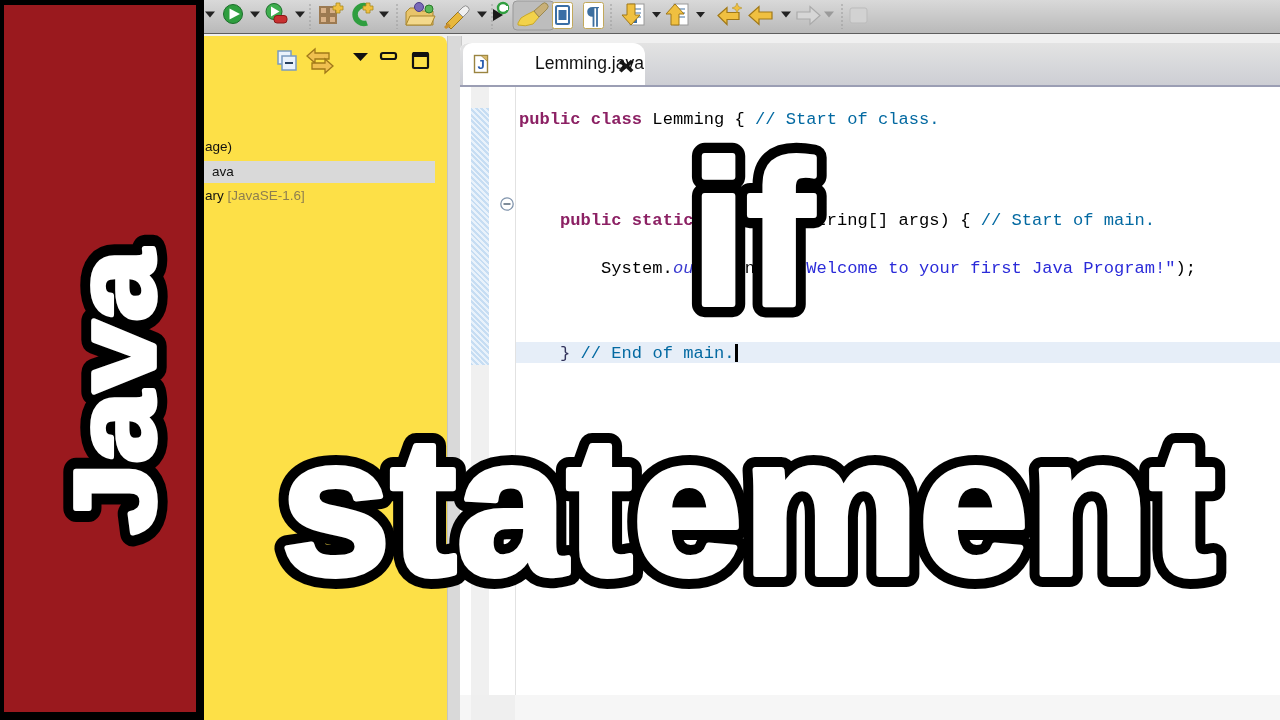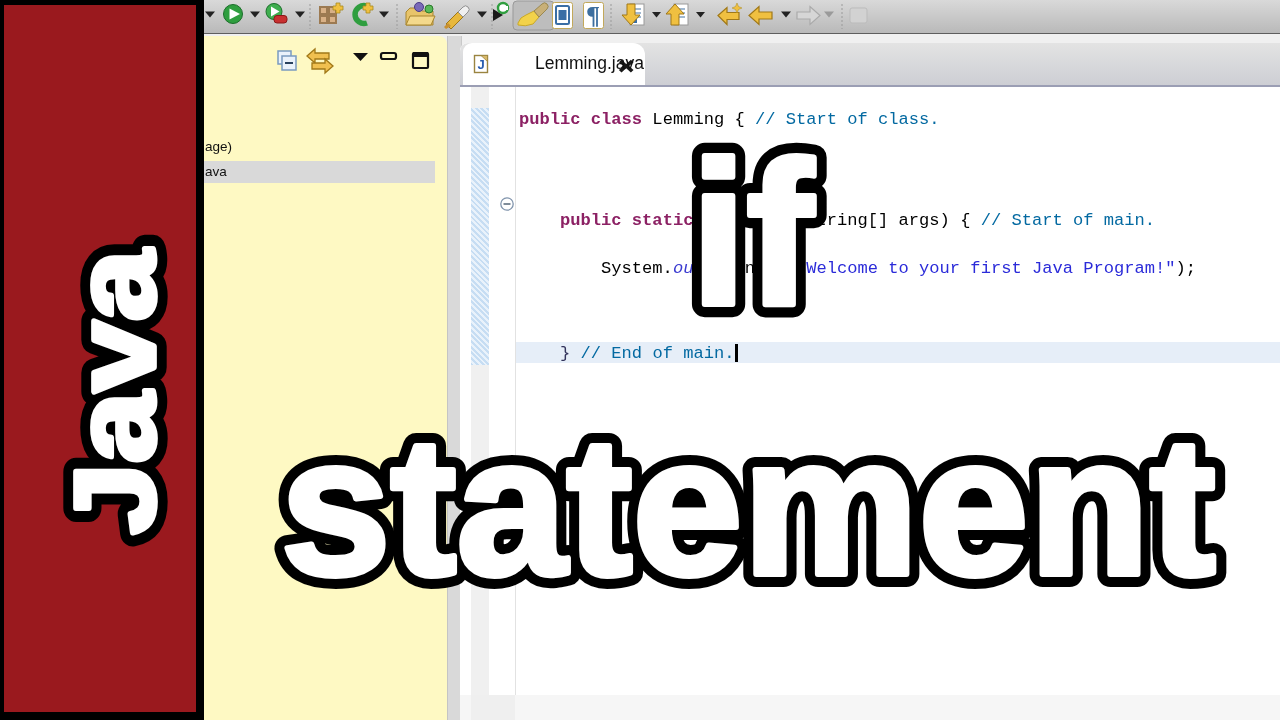--- a/index.html
+++ b/index.html
@@ -5,21 +5,21 @@
   html,body{margin:0;padding:0;}
   body{width:1280px;height:720px;overflow:hidden;position:relative;
        font-family:"Liberation Sans",sans-serif;background:#f0f0f0;}
   .abs{position:absolute;}
   
   #toolbar{left:0;top:0;width:1280px;height:33px;
      background:linear-gradient(#d9d9d9,#b9b9b9);
      border-bottom:1px solid #5e5e5e;}
   #undertop{left:0;top:34px;width:1280px;height:9px;background:#f0f0f0;}
   
-  #explorer{left:204px;top:36px;width:243px;height:684px;background:#fef9c3;
+  #explorer{left:204px;top:36px;width:243px;height:684px;background:#fde047;
      border-top-right-radius:8px;}
   .row{position:absolute;left:0;width:100%;height:22px;line-height:22px;
      font-size:13.5px;color:#111;white-space:pre;}
   
   #divider{left:447px;top:36px;width:13px;height:684px;background:#d9d9d9;
      border-left:1px solid #c4c4c4;border-right:1px solid #c9c9c9;}
   
   #editor{left:460px;top:43px;width:820px;height:652px;background:#ffffff;
      border-top-left-radius:8px;overflow:hidden;}
   #tabbar{position:absolute;left:0;top:0;width:820px;height:42px;
@@ -153,21 +153,22 @@
       <path d="M149 17 h15 l-7.5 8 z" fill="#111"></path>
 
       <rect x="177" y="17" width="15" height="6" rx="2" fill="none" stroke="#111" stroke-width="2.2"></rect>
 
       <rect x="209" y="17" width="15" height="15" rx="1" fill="none" stroke="#111" stroke-width="2.2"></rect>
       <rect x="209" y="16" width="15" height="5" fill="#111"></rect>
     </svg>
 
     <div class="row" style="top:100px;left:1px;">age)</div>
     <div class="row" style="top:125px;left:0px;background:#d9d9d9;width:231px;"></div>
-    <div class="row" style="top:125px;left:1px;">ava</div>
+    <div class="row" style="top:125px;left:1px;padding-left:7px;">ava</div>
+    <div class="row" style="top:149px;left:1px;">ary <span style="color:#8e7e50">[JavaSE-1.6]</span></div>
   </div>
 
   <div class="abs" id="divider"></div>
 
   <div class="abs" id="editor">
     <div id="tabbar">
       <div id="tab"></div>
       <svg class="abs" style="left:0;top:0" width="200" height="42">
 
         <rect x="14.5" y="12.5" width="13" height="17" fill="#ffffff" stroke="#9a8440" stroke-width="1.4"></rect>

